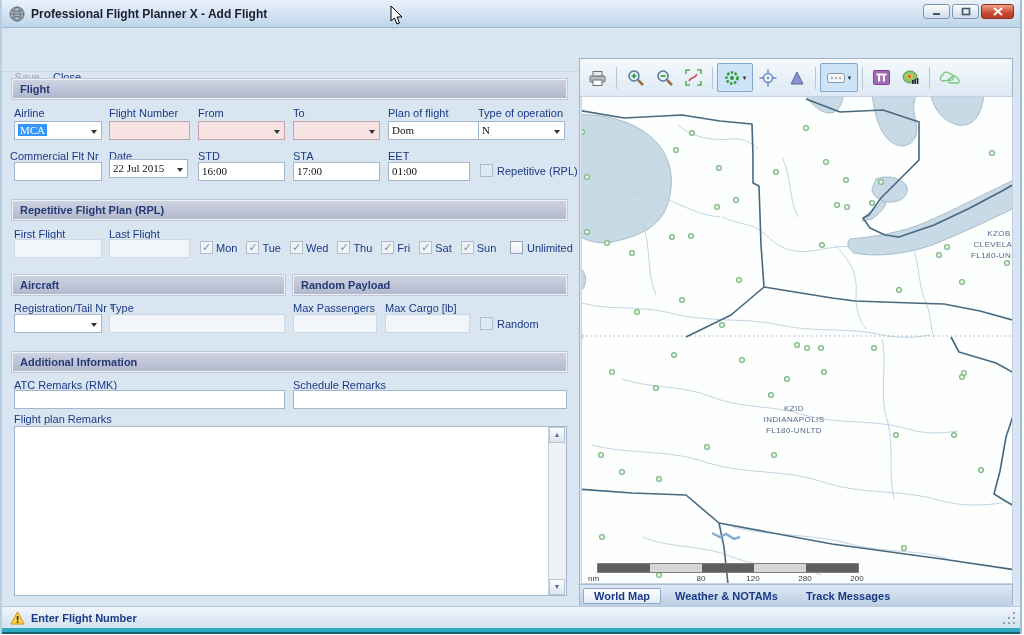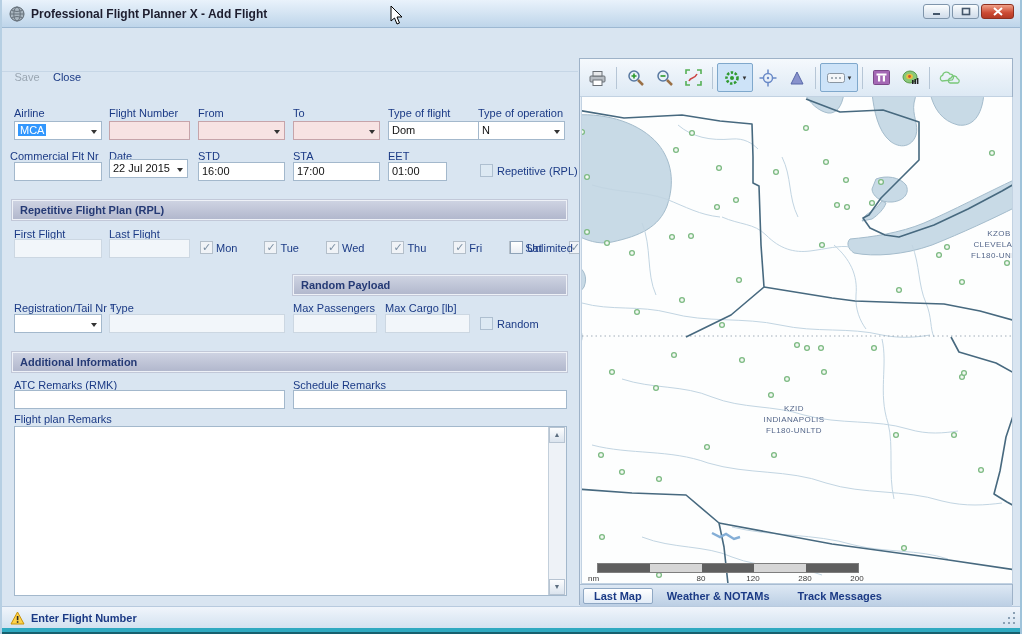--- a/index.html
+++ b/index.html
@@ -11,21 +11,21 @@
   .wbtn{width:27px;height:15px;border:1px solid #7f95ab;border-radius:3px;background:linear-gradient(#fbfdfe,#cfdcea);display:flex;align-items:center;justify-content:center;font-size:9px;color:#44566a;box-sizing:border-box;}
   .wbtn.close{width:33px;background:linear-gradient(#f0a088,#cc4a33 60%,#b33a26);border-color:#8e3020;color:#fff;font-weight:bold;}
   
   .apptb{position:absolute;left:0;top:28px;width:576px;height:43px;border-bottom:1px solid #c6d6e6;}
   .tbtn{position:absolute;top:2px;width:38px;height:39px;display:flex;flex-direction:column;align-items:center;justify-content:space-between;padding:2px 0;box-sizing:border-box;font-size:11px;gap:39px;}
   .tbtn .cap{color:#1b3a85;}
   .tbtn.disabled .cap{color:#9aa6b2;}
   
   .sect{position:absolute;left:10px;width:555px;height:20px;background:linear-gradient(#ced3e2,#b2b8cd);border:1px solid #eef1f7;box-shadow:0 0 0 1px #c2c8d8;box-sizing:border-box;font-size:11px;font-weight:bold;color:#253a75;line-height:18px;padding-left:7px;}
   .lbl{position:absolute;font-size:11px;color:#1b3a85;white-space:nowrap;}
-  .field{position:absolute;height:19px;background:#fff;border:1px solid #a3b8cc;box-sizing:border-box;font-size:11px;line-height:17px;padding:0 3px;color:#111;white-space:nowrap;overflow:hidden;}
+  .field{position:absolute;height:19px;background:#fff;border:1px solid #a3b8cc;box-sizing:border-box;font-size:11px;line-height:17px;padding:0 3px;color:#111;white-space:nowrap;overflow:hidden;font-family:Liberation Serif, serif;}
   .field.pink{background:#f7e3e3;border-color:#c6a4aa;}
   .field.dis{background:#f2f6fa;border-color:#ccd7e2;}
   .combo{padding-right:16px;}
   .arw{position:absolute;right:4px;top:8px;width:0;height:0;border-left:3.5px solid transparent;border-right:3.5px solid transparent;border-top:4px solid #333;}
   .selhl{background:#3297fd;color:#fff;padding:0 2px;}
   .cbrow{position:absolute;display:flex;align-items:center;gap:4px;font-size:11px;color:#1b3a85;}
   .cb{width:13px;height:13px;border:1px solid #8fa3b8;background:linear-gradient(#ffffff,#e9eef4);display:inline-block;position:relative;box-sizing:border-box;flex:0 0 auto;}
   .cb.soft{background:#dde9f3;border-color:#aebfd0;}
   .cb.dis{border-color:#b4bfca;background:#f0f3f7;}
   .cb.chk::after{content:"\2713";position:absolute;left:1px;top:-1px;font-size:11px;font-weight:bold;color:#7b8fa3;}
@@ -111,57 +111,58 @@
       <svg width="24" height="21">
         <rect x="2" y="5" width="16" height="13" fill="#fdfefe" stroke="#8898a8"></rect>
         <rect x="2" y="5" width="16" height="3.5" fill="#dce4ec" stroke="#8898a8"></rect>
         <rect x="14" y="1" width="9" height="8" rx="1.5" fill="#dd5a36" stroke="#a03a20"></rect>
         <path d="M16.5 3 L20.5 7 M20.5 3 L16.5 7" stroke="#fff" stroke-width="1.4"></path>
       </svg>
       <span class="cap">Close</span>
     </div>
   </div>
 
+  <div class="sect" style="top:79px">Flight</div>
 
   <span class="lbl" style="left:12px;top:107px">Airline</span>
   <span class="lbl" style="left:107px;top:107px">Flight Number</span>
   <span class="lbl" style="left:196px;top:107px">From</span>
   <span class="lbl" style="left:291px;top:107px">To</span>
-  <span class="lbl" style="left:386px;top:107px">Type of flight</span>
+  <span class="lbl" style="left:386px;top:107px">Plan of flight</span>
   <span class="lbl" style="left:476px;top:107px">Type of operation</span>
 
   <div class="field combo" style="left:12px;top:121px;width:88px"><span class="selhl">MCA</span><span class="arw"></span></div>
   <div class="field pink" style="left:107px;top:121px;width:81px"></div>
   <div class="field pink combo" style="left:196px;top:121px;width:87px"><span></span><span class="arw"></span></div>
   <div class="field pink combo" style="left:291px;top:121px;width:87px"><span></span><span class="arw"></span></div>
   <div class="field combo" style="left:386px;top:121px;width:102px"><span>Dom</span><span class="arw"></span></div>
   <div class="field combo" style="left:476px;top:121px;width:87px"><span>N</span><span class="arw"></span></div>
 
   <span class="lbl" style="left:8px;top:150px">Commercial Flt Nr</span>
   <span class="lbl" style="left:107px;top:150px">Date</span>
   <span class="lbl" style="left:196px;top:150px">STD</span>
   <span class="lbl" style="left:291px;top:150px">STA</span>
   <span class="lbl" style="left:386px;top:150px">EET</span>
 
   <div class="field" style="left:12px;top:162px;width:88px"></div>
   <div class="field combo" style="left:107px;top:159px;width:79px"><span>22 Jul 2015</span><span class="arw"></span></div>
   <div class="field" style="left:196px;top:162px;width:87px">16:00</div>
   <div class="field" style="left:291px;top:162px;width:87px">17:00</div>
-  <div class="field" style="left:386px;top:162px;width:59px">01:00</div>
+  <div class="field" style="left:386px;top:162px;width:82px">01:00</div>
   <span class="cbrow" style="left:478px;top:164px">
       <span class="cb soft"></span>
       <span>Repetitive (RPL)</span>
     </span>
 
   <div class="sect" style="top:200px">Repetitive Flight Plan (RPL)</div>
   <span class="lbl" style="left:12px;top:228px">First Flight</span>
   <span class="lbl" style="left:107px;top:228px">Last Flight</span>
   <div class="field dis" style="left:12px;top:239px;width:88px"></div>
   <div class="field dis" style="left:107px;top:239px;width:81px"></div>
-  <div id="days-row" style="position:absolute;left:198px;top:241px;width:442px;display:flex;gap:27px;font-size:11px;color:#1b3a85;align-items:center">
+  <div id="days-row" style="position:absolute;left:198px;top:241px;width:442px;display:flex;gap:9px;font-size:11px;color:#1b3a85;align-items:center">
       <span class="dayck">
         <span class="cb chk dis"></span>
         <span>Mon</span>
       </span>
       <span class="dayck">
         <span class="cb chk dis"></span>
         <span>Tue</span>
       </span>
       <span class="dayck">
         <span class="cb chk dis"></span>
@@ -182,20 +183,21 @@
       <span class="dayck">
         <span class="cb chk dis"></span>
         <span>Sun</span>
       </span>
     </div>
   <span class="cbrow" style="left:508px;top:241px">
       <span class="cb"></span>
       <span>Unlimited</span>
     </span>
 
+  <div class="sect" style="top:275px;width:273px">Aircraft</div>
   <div class="sect" style="top:275px;left:291px;width:274px">Random Payload</div>
 
   <span class="lbl" style="left:12px;top:302px">Registration/Tail Nr ¹</span>
   <span class="lbl" style="left:108px;top:302px">Type</span>
   <span class="lbl" style="left:291px;top:302px">Max Passengers</span>
   <span class="lbl" style="left:383px;top:302px">Max Cargo [lb]</span>
 
   <div class="field combo" style="left:12px;top:314px;width:88px">
       <span class="arw"></span>
     </div>
@@ -431,21 +433,21 @@
           <div class="seg light" style="left: 52px;"></div>
           <div class="seg dark" style="left: 104px;"></div>
           <div class="seg light" style="left: 156px;"></div>
           <div class="seg dark" style="left: 208px;"></div>
         </div>
       <span class="tick nm" style="left:6px">nm</span>
       <span id="scale-ticks"></span>
     <span class="tick" style="left: 67px; margin-top: 33px;">40</span><span class="tick" style="left: 119px;">80</span><span class="tick" style="left: 171px;">120</span><span class="tick" style="left: 223px;">280</span><span class="tick" style="left: 275px;">200</span></div>
 
     <div class="tabbar">
-      <span class="tab active">Last Map</span>
+      <span class="tab active">World Map</span>
       <span class="tab">Weather &amp; NOTAMs</span>
       <span class="tab">Track Messages</span>
     </div>
   </div>
 
   <div class="status">
     <svg width="15" height="14">
       <polygon points="7.5,1 14,13 1,13" fill="#ffd34a" stroke="#c8920a"></polygon>
       <rect x="6.8" y="5" width="1.6" height="4.2" fill="#2a2a2a"></rect>
       <rect x="6.8" y="10.2" width="1.6" height="1.6" fill="#2a2a2a"></rect>

